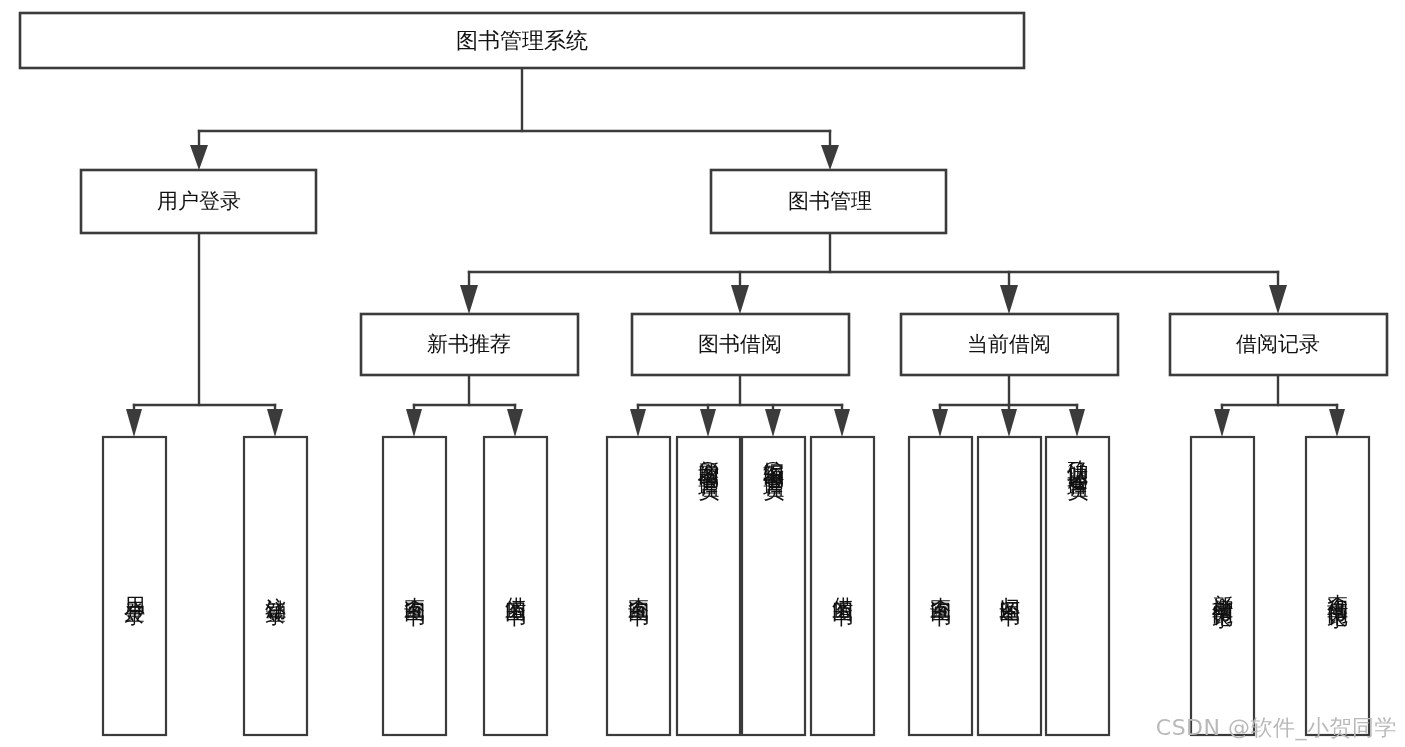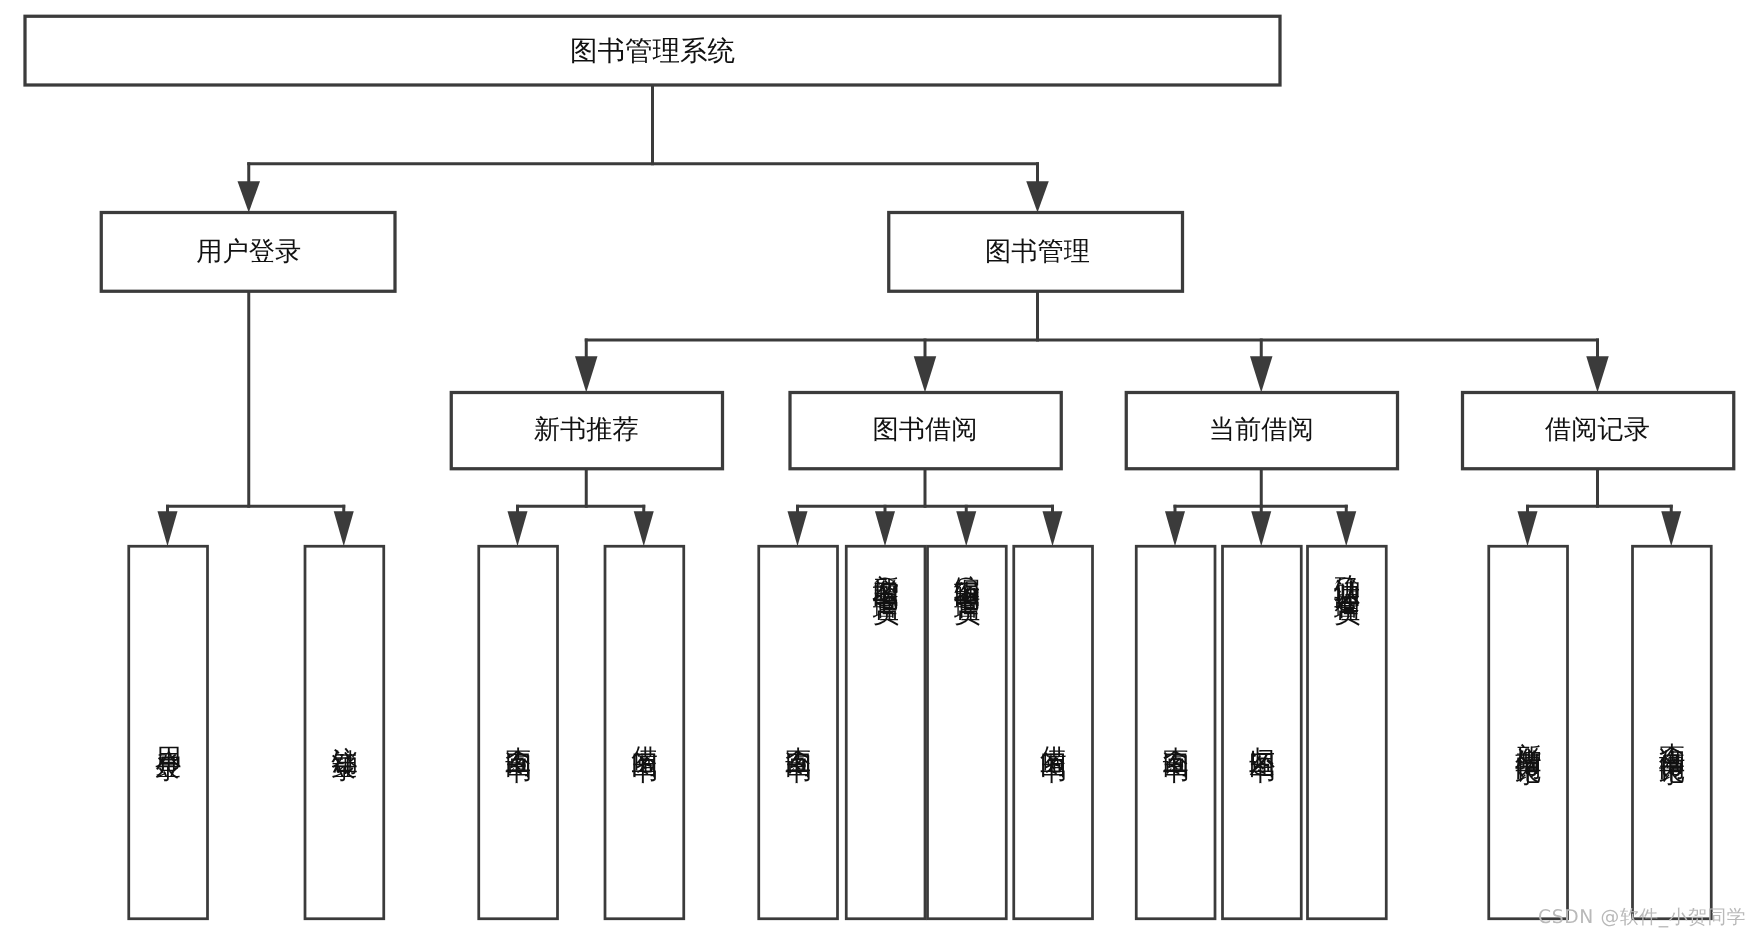--- a/index.html
+++ b/index.html
@@ -76,21 +76,21 @@
     line-height: 1.25;
     letter-spacing: 3px;
     color: #111111;
     white-space: nowrap;
   }
   #watermark {
     position: absolute;
     right: 8px;
     bottom: 4px;
     font-family: "DejaVu Sans", "Liberation Sans", sans-serif;
-    font-size: 15px;
+    font-size: 22px;
     color: #b9b9b9;
     white-space: nowrap;
     letter-spacing: 0.5px;
   }
 </style>
 </head>
 <body>
 
 <div id="diagram-root">
 

